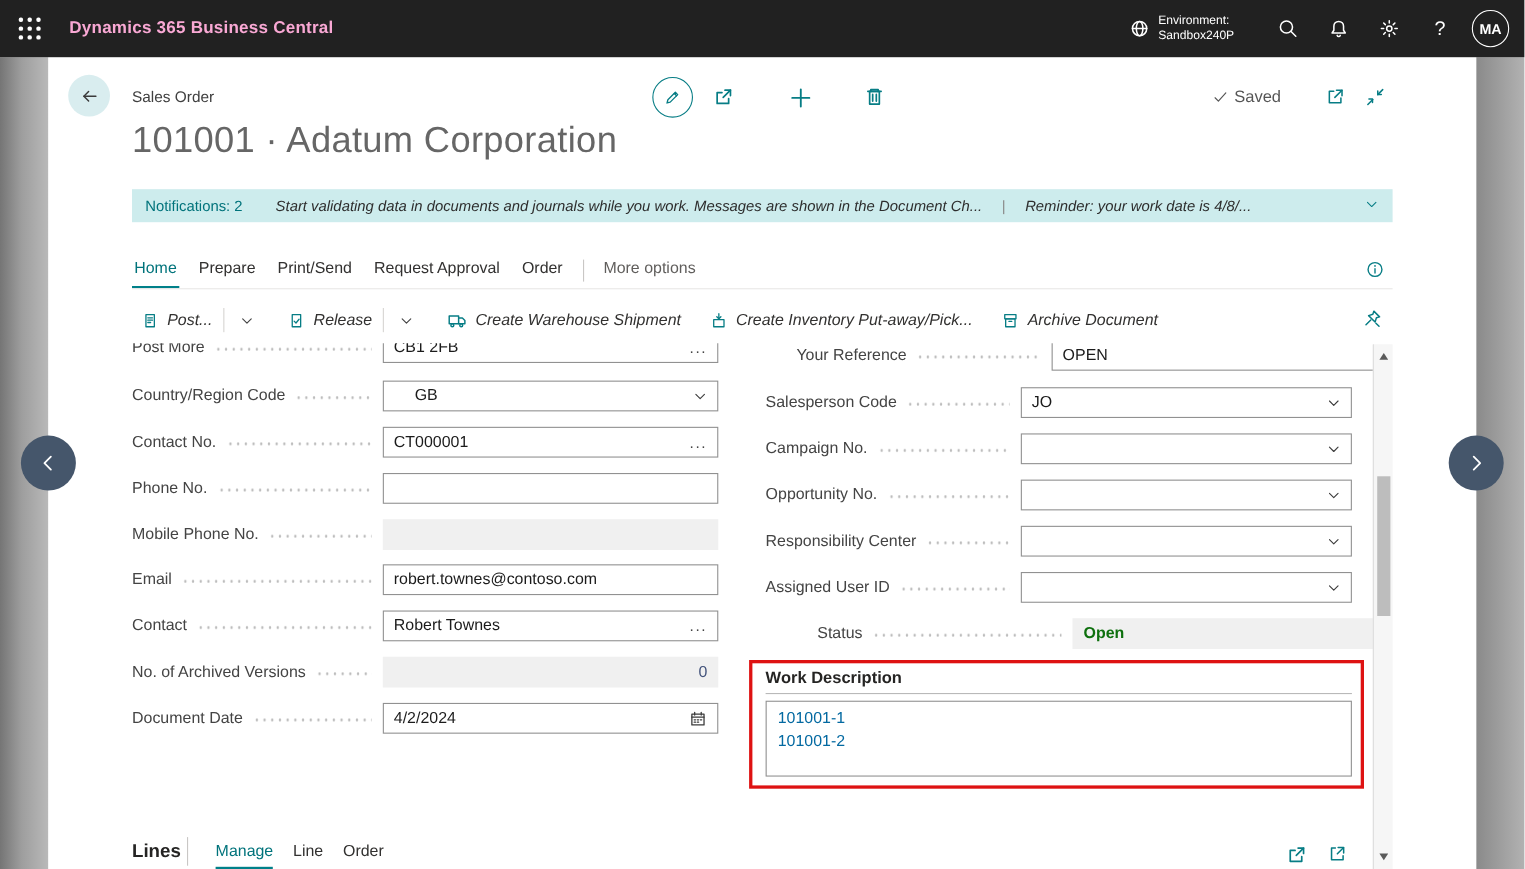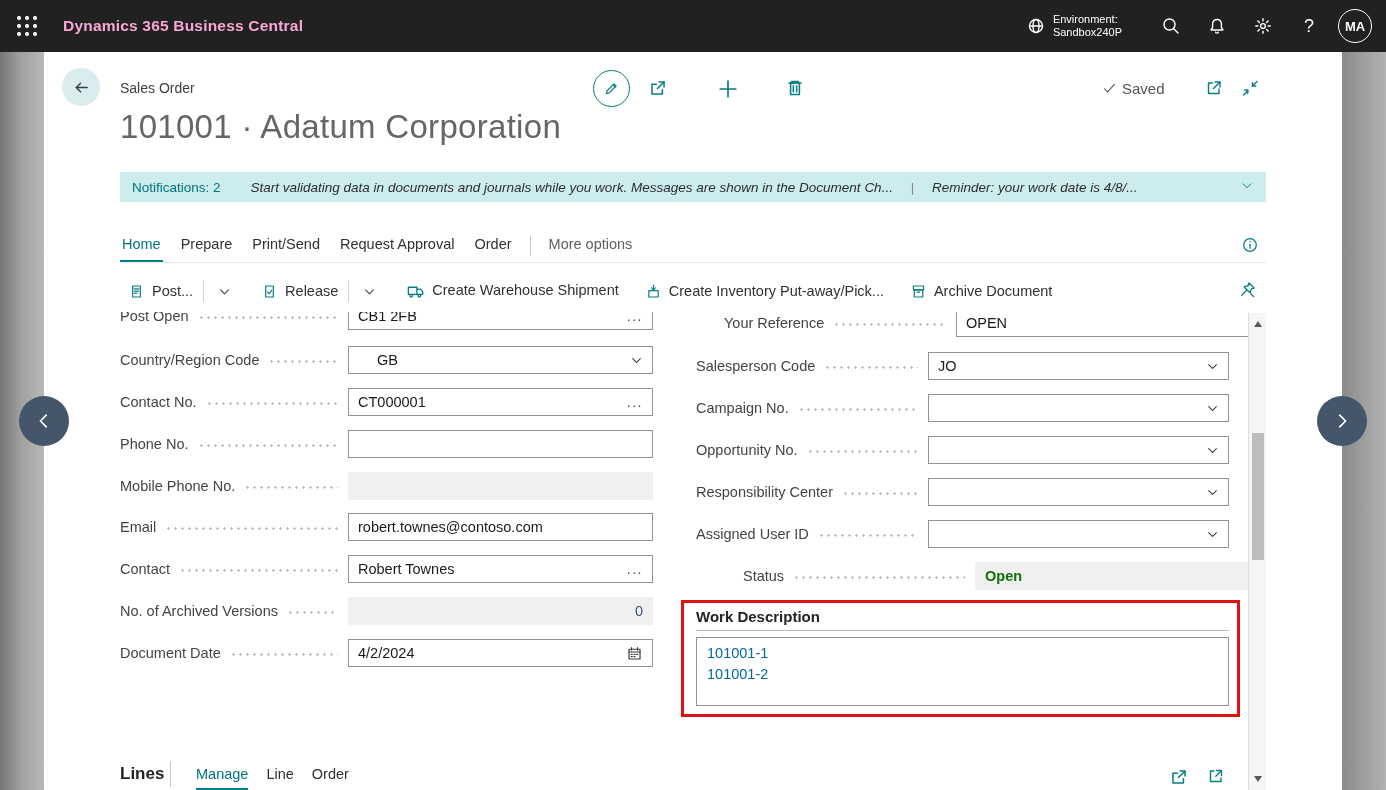--- a/index.html
+++ b/index.html
@@ -46,21 +46,21 @@
   .tabs { position:absolute; left:120px; top:233px; height:29px; display:flex; align-items:flex-start; gap:16px; font-size:14.5px; }
   .tab { color:#323130; padding:3px 2px 8px; cursor:pointer; white-space:nowrap; }
   .tab.active { color:#00737b; border-bottom:2.5px solid #008089; }
   .tab-sep { width:1px; height:20px; background:#c9c7c5; margin-top:3px; }
   .tab.more { color:#605e5c; }
   .info-btn { position:absolute; left:1241px; top:236px; color:#077d85; cursor:pointer; }
   .tabs-divider { position:absolute; left:120px; top:262px; width:1146px; height:1px; background:#e9e8e7; }
 
   
   .actionbar { position:absolute; left:128px; top:272px; height:38px; display:flex; align-items:center; font-size:14.5px; color:#323130; }
-  .action { display:flex; align-items:flex-start; gap:7px; cursor:pointer; white-space:nowrap; }
+  .action { display:flex; align-items:center; gap:7px; cursor:pointer; white-space:nowrap;font-style:italic; }
   .action .icn { color:#077d85; }
   .split-chev { color:#444; padding:0 8px; cursor:pointer; display:flex; align-items:center; }
   .act-sep { width:1px; height:22px; background:#d6d4d2; margin:0 6px 0 10px; }
   .gap22 { width:22px; } .gap26 { width:26px; }
   .pin-btn { position:absolute; left:1238px; top:280px; color:#077d85; cursor:pointer; }
 
   
   .form-viewport { position:absolute; left:120px; top:312px; width:1134px; height:434px; overflow:hidden; }
   .frow { position:absolute; height:28px; display:flex; align-items:center; }
   .flabel { display:flex; align-items:center; font-size:14.5px; color:#444; flex:0 0 auto; }
@@ -343,21 +343,21 @@
       </svg>
     </span></div>
 
 <div class="form-viewport" id="form-viewport">
   <div class="wd-label">Work Description</div>
   <div class="wd-divider"></div>
   <div class="wd-box">101001-1
 101001-2</div>
 <div class="frow" style="left: 0px; top: -10px; width: 533px;">
       <div class="flabel" style="width: 228px;">
-        <span>Post Open</span>
+        <span>Post More</span>
         <span class="leader"></span>
       </div>
       <div class="fbox" style="width: 305px;">
         <span class="fval">CB1 2FB</span>
         <span class="assist">...</span>
       </div>
     </div>
     <div class="frow" style="left: 0px; top: 34px; width: 533px;">
       <div class="flabel" style="width: 228px;">
         <span>Country/Region Code</span>

